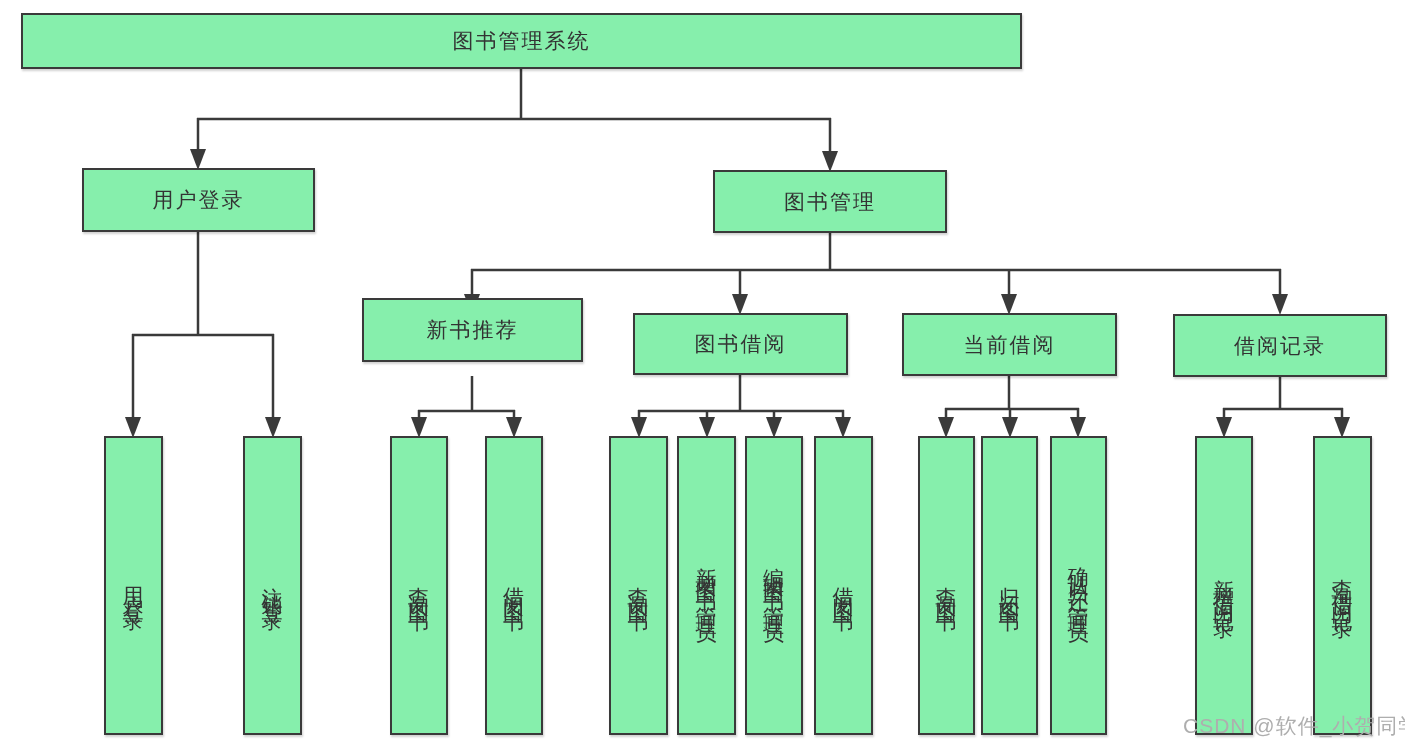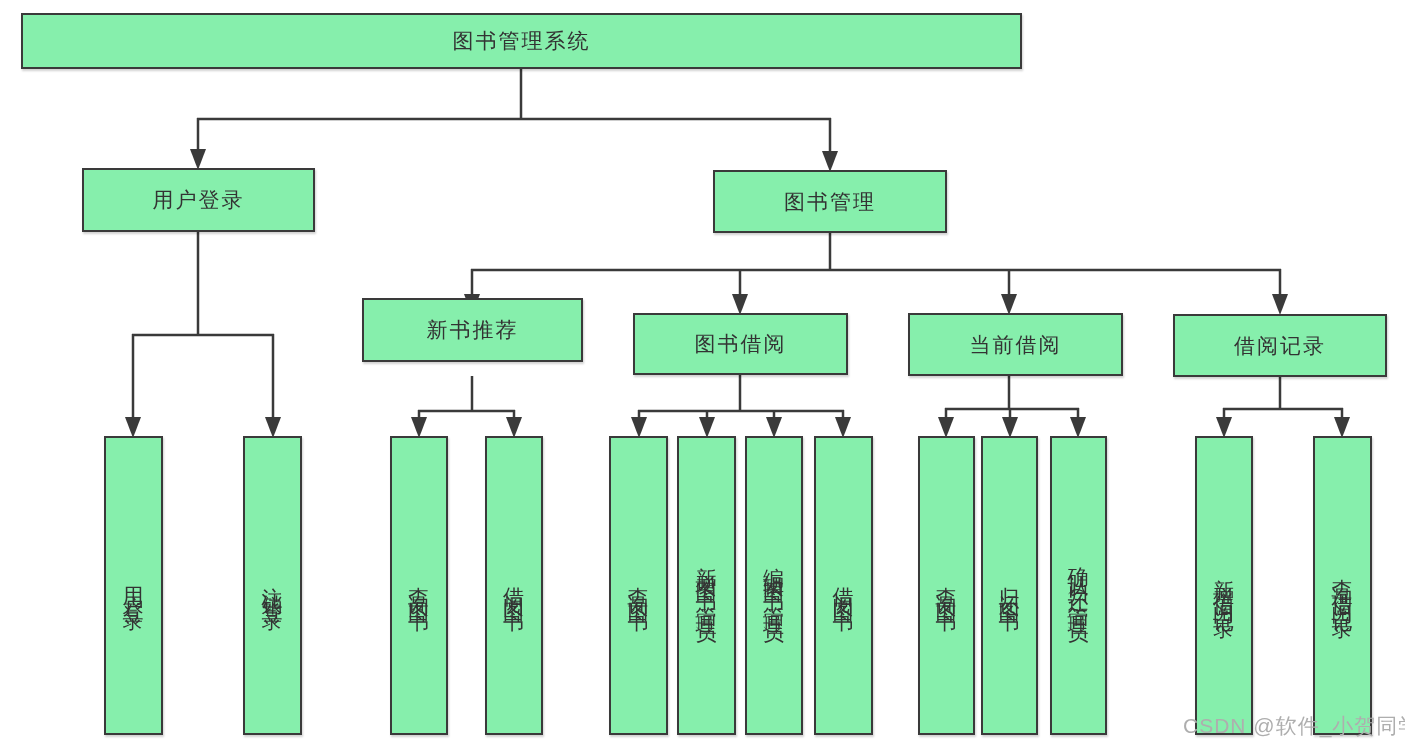--- a/index.html
+++ b/index.html
@@ -31,21 +31,21 @@
     letter-spacing:8px;
     line-height:1;
     padding:6px 0;
   }
   
   .n-root           {left:21px;  top:13px;  width:1001px; height:56px;}
   .n-user-login     {left:82px;  top:168px; width:233px;  height:64px;}
   .n-book-mgmt      {left:713px; top:170px; width:234px;  height:63px;}
   .n-new-book-rec   {left:362px; top:298px; width:221px;  height:64px;}
   .n-book-borrow    {left:633px; top:313px; width:215px;  height:62px;}
-  .n-current-borrow {left:902px; top:313px; width:215px;  height:63px;margin-left:6px;}
+  .n-current-borrow {left:902px; top:313px; width:215px;  height:63px;}
   .n-borrow-record  {left:1173px;top:314px; width:214px;  height:63px;}
   .leaf{top:436px;height:299px;}
   .n-leaf-user-login     {left:104px; width:59px;}
   .n-leaf-logout         {left:243px; width:59px;}
   .n-leaf-query-book-1   {left:390px; width:58px;}
   .n-leaf-borrow-book-1  {left:485px; width:58px;}
   .n-leaf-query-book-2   {left:609px; width:59px;}
   .n-leaf-add-book       {left:677px; width:59px;}
   .n-leaf-edit-book      {left:745px; width:58px;}
   .n-leaf-borrow-book-2  {left:814px; width:59px;}

